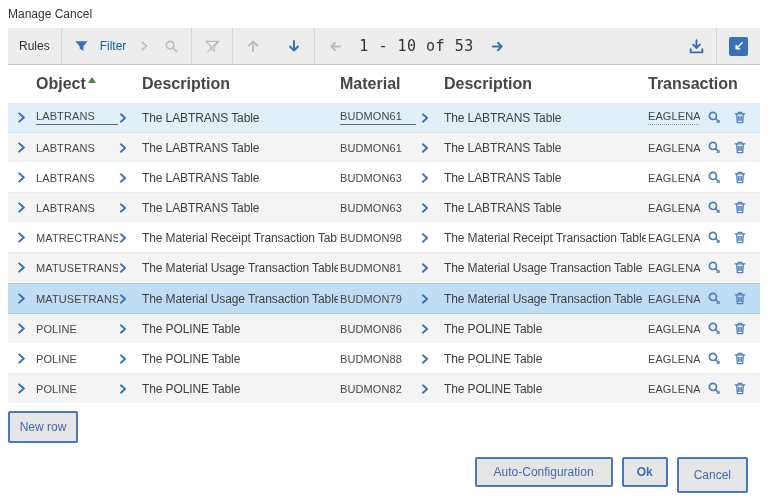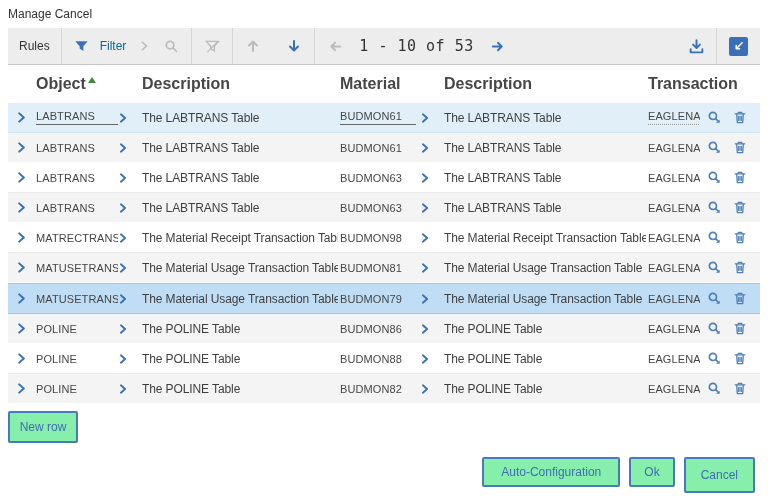--- a/index.html
+++ b/index.html
@@ -57,27 +57,27 @@
   .cell-desc { font-size:12px; letter-spacing:-.1px; white-space:nowrap; overflow:hidden; color:#3f3f3f; }
 
   .row.editing .cell-object .val { display:inline-block; min-width:92px; border-bottom:1px solid #666; padding-bottom:2px; }
   .row.editing .cell-cond .val   { display:inline-block; min-width:76px; border-bottom:1px solid #666; padding-bottom:2px; }
   .row.editing .cell-org .val    { display:inline-block; min-width:50px; border-bottom:1px dotted #9a9a9a; padding-bottom:2px; }
 
   .chev { color:var(--accent,#3a70b8); display:inline-flex; cursor:pointer; }
   .act-icon { color:#4d7fba; display:inline-flex; cursor:pointer; }
 
   
-  .btn { display:inline-flex; align-items:center; justify-content:center; background:#86efac;
+  .btn { display:inline-flex; align-items:center; justify-content:center; background:#e5e5e5;
          border:2px solid #4a78bd; border-radius:2px; color:#3f6db4; font-size:12px;
          font-family:"Liberation Sans",sans-serif; cursor:pointer; height:30px; }
   .new-row-btn { margin-top:7px; width:70px; height:32px; }
-  .footer-buttons { position:absolute; top:457px; right:13px; display:flex; gap:9px; }
+  .footer-buttons { position:absolute; top:457px; right:20px; display:flex; gap:9px; }
   .btn-auto { padding:0 17px; }
-  .btn-ok { padding:0 13px; }
+  .btn-ok { padding:0 13px;font-weight:bold; }
   .btn-cancel { padding:16px 15px; }
 
   svg { display:block; }
 </style>
 </head>
 <body>
 
 <div class="page">
 
   <div class="page-title">Manage Cancel</div>

